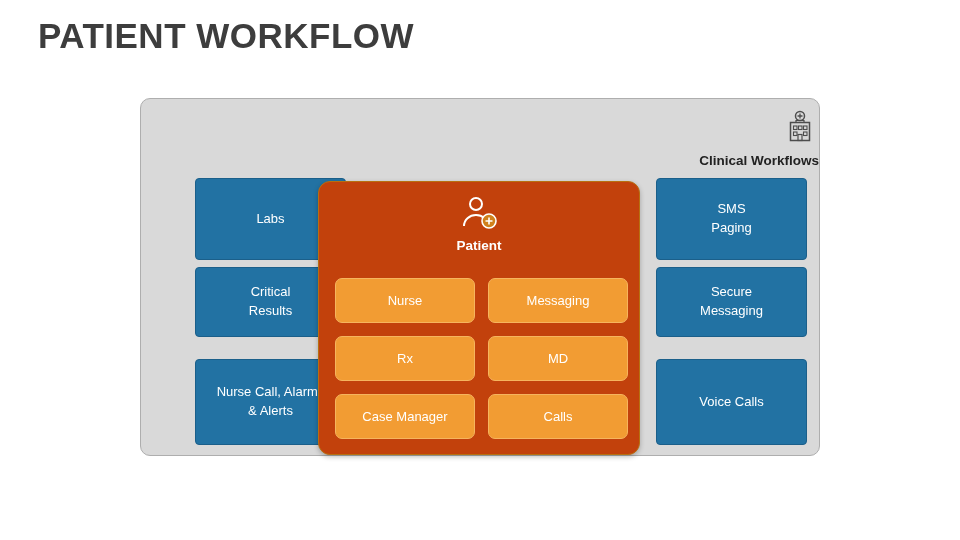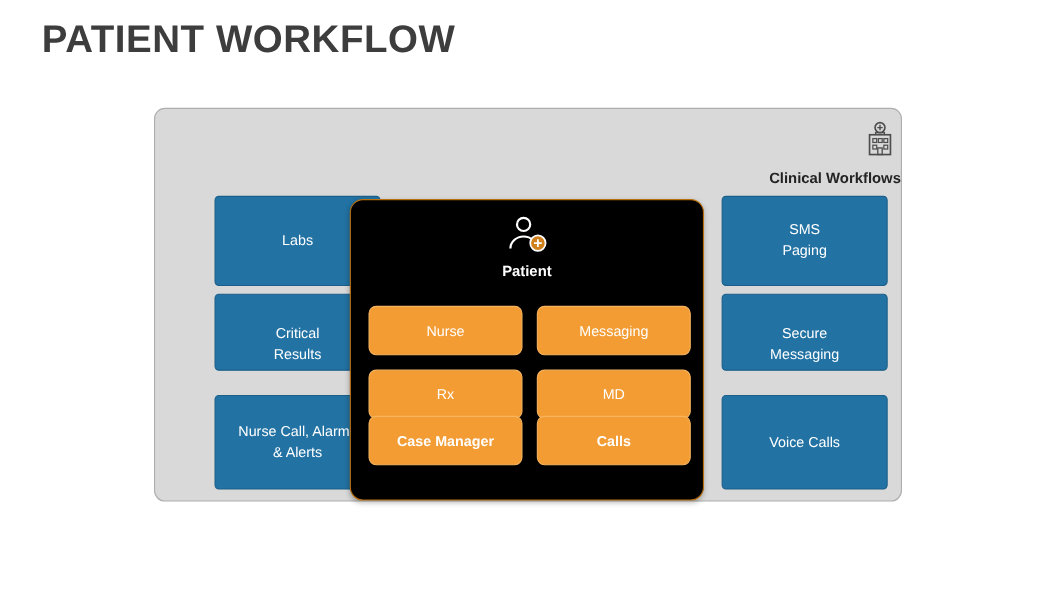--- a/index.html
+++ b/index.html
@@ -59,29 +59,29 @@
     color: #ffffff;
     font-size: 13px;
     text-align: center;
     line-height: 1.45;
     white-space: pre-line;
     padding: 4px 8px;
   }
   .left-col { left: 153px; margin-left: 42px; }
   .right-col { left: 656px; }
   .row-1 { top: 178px; height: 82px; }
-  .row-2 { top: 267px; height: 70px; align-items: flex-end; }
+  .row-2 { top: 267px; height: 70px; }
   .row-3 { top: 359px; height: 86px; }
   .patient-group {
     position: absolute;
     left: 318px;
     top: 181px;
     width: 322px;
     height: 274px;
-    background: #000000;
+    background: #c2410c;
     border: 1px solid #b86f10;
     border-radius: 12px;
     box-shadow: 0 2px 5px rgba(0,0,0,0.25);
   }
   .patient-head {
     position: absolute;
     left: 0;
     top: 12px;
     width: 100%;
     text-align: center;
@@ -108,21 +108,21 @@
     align-items: center;
     justify-content: center;
     color: #ffffff;
     font-size: 13px;
     text-align: center;
   }
   .role-col-1 { left: 16px; }
   .role-col-2 { left: 169px; }
   .role-row-1 { top: 96px; }
   .role-row-2 { top: 154px; }
-  .role-row-3 { top: 196px; font-weight: bold; }
+  .role-row-3 { top: 212px; }
 </style>
 </head>
 <body>
 
 <div class="slide-title">PATIENT WORKFLOW</div>
 
 <div class="panel">
 
   <div class="panel-header">
     <span class="hospital-icon-wrap">

